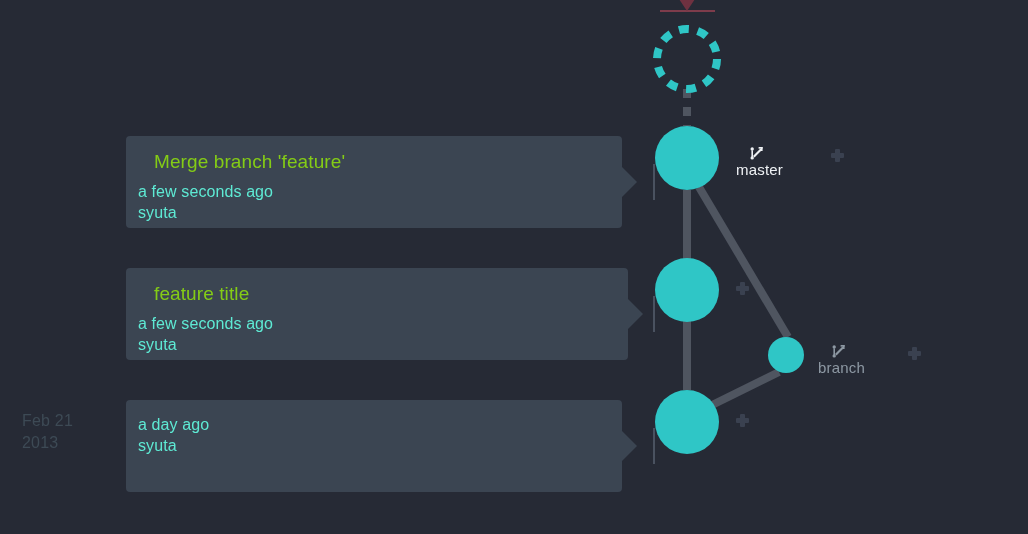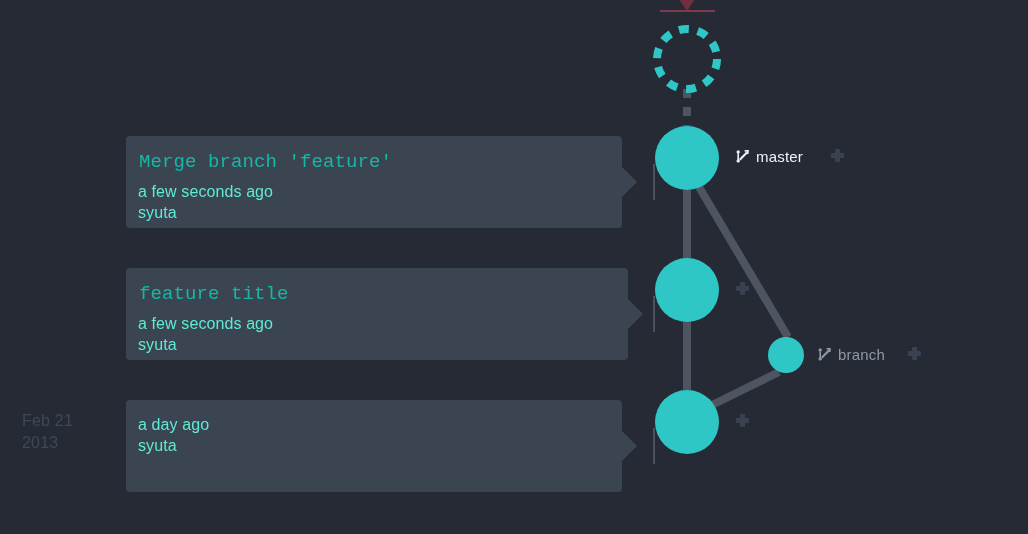--- a/index.html
+++ b/index.html
@@ -68,42 +68,42 @@
   .commit-card .tick {
     position: absolute;
     right: -33px;
     top: 50%;
     margin-top: -18px;
     width: 2px;
     height: 36px;
     background: #4a5260;
   }
   .commit-title {
-    color: #14b8a6;
+    color: #84cc16;
     font-size: 19px;
     line-height: 24px;
     font-weight: normal;
-    margin: 0 0 7px 1px;
+    margin: 0 0 7px 16px;
     letter-spacing: .1px;
-    font-family: Liberation Mono, monospace;
   }
   .commit-meta {
     color: #5eead4;
     font-size: 16px;
     line-height: 21px;
     letter-spacing: .1px;
   }
 
   
   .branch-label {
     position: absolute;
     display: flex;
     align-items: center;
     height: 20px;
     white-space: nowrap;
+    flex-direction: column;
   }
   .branch-icon {
     width: 13px;
     height: 15px;
     margin-right: 7px;
     display: inline-block;
     flex: 0 0 auto;
   }
   .branch-name {
     font-size: 15px;

